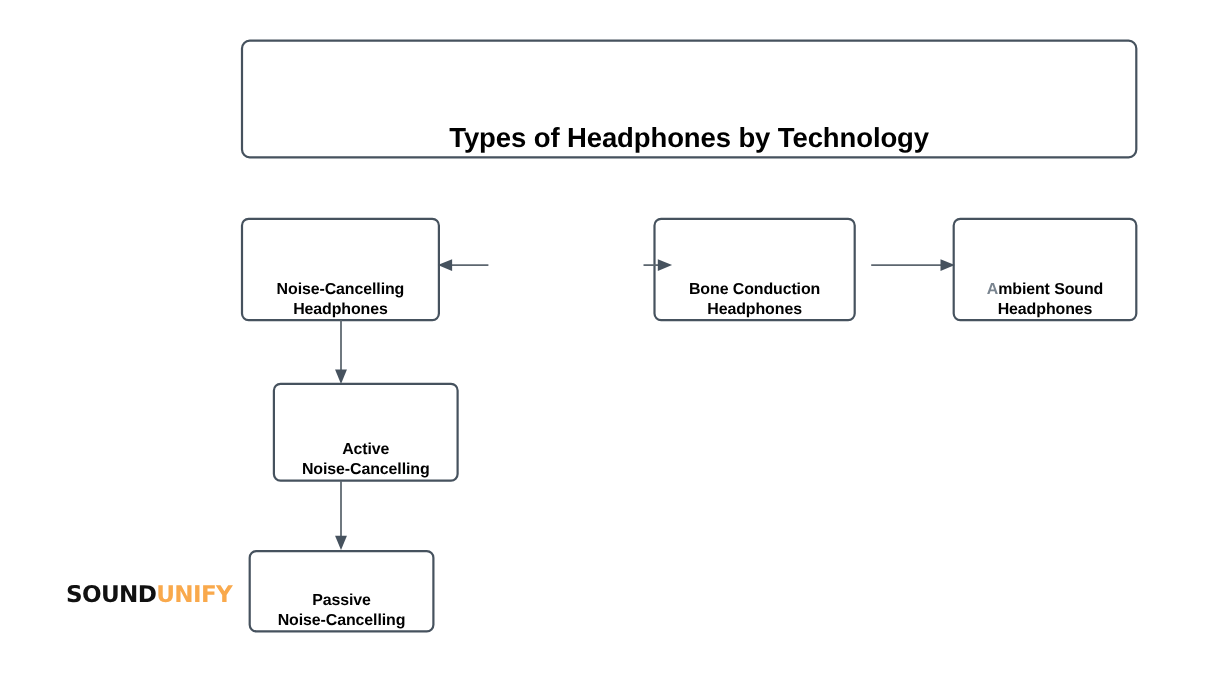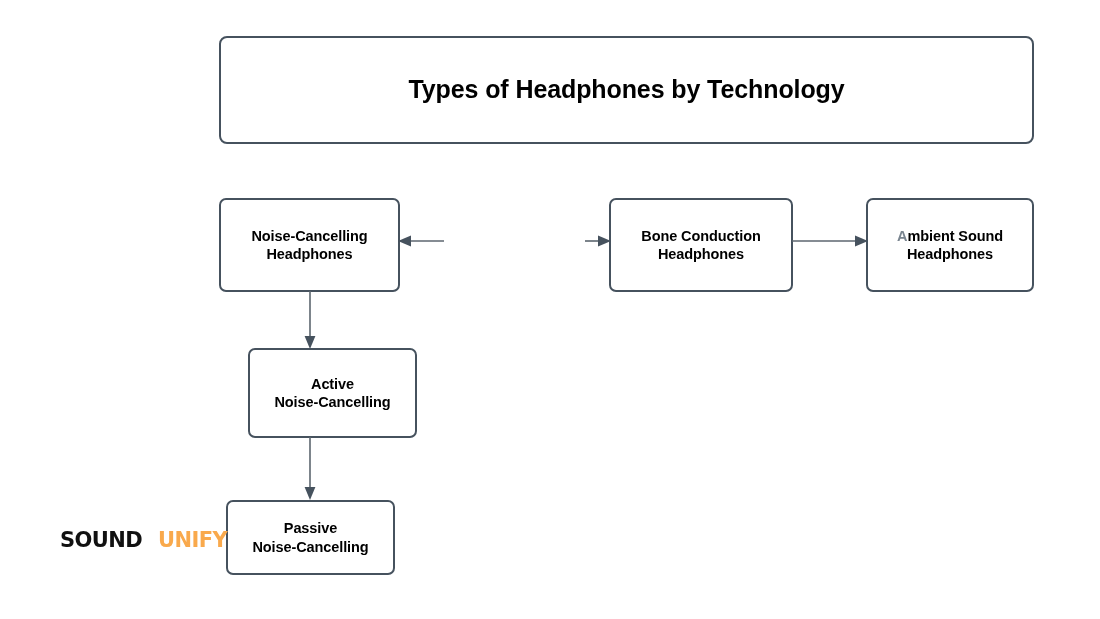--- a/index.html
+++ b/index.html
@@ -21,21 +21,21 @@
   }
 
   
   .node {
     position: absolute;
     box-sizing: border-box;
     background: #ffffff;
     border: 2px solid #46525e;
     border-radius: 7px;
     display: flex;
-    align-items: center;
+    align-items: flex-end;
     justify-content: center;
     text-align: center;
     color: #000000;
     font-weight: bold;
     line-height: 1.25;
     letter-spacing: -0.1px;
   }
 
   .node-label {
     display: block;
@@ -62,21 +62,21 @@
     font-size: 14.5px;
   }
   #node-headsets {
     left: 441px;
     top: 199px;
     width: 145px;
     height: 93px;
     font-size: 14.5px;
   }
   #node-bone-conduction {
-    left: 609px;
+    left: 594px;
     top: 198px;
     width: 184px;
     height: 94px;
     font-size: 14.5px;
   }
   #node-ambient-sound {
     left: 866px;
     top: 198px;
     width: 168px;
     height: 94px;
@@ -120,21 +120,21 @@
     position: absolute;
     left: 60px;
     top: 528px;
     font-size: 21px;
     font-weight: bold;
     letter-spacing: -0.6px;
     white-space: nowrap;
     font-family: "DejaVu Sans", sans-serif;
   }
   #logo .logo-primary { color: #111111; margin-top: 32px; }
-  #logo .logo-accent  { color: #f9a94c; padding-left: 16px; }
+  #logo .logo-accent  { color: #f9a94c; }
 </style>
 </head>
 <body>
 
 <div id="canvas">
 
   <div class="node" id="title-box">
     <span class="node-label">Types of Headphones by Technology</span>
   </div>
 

